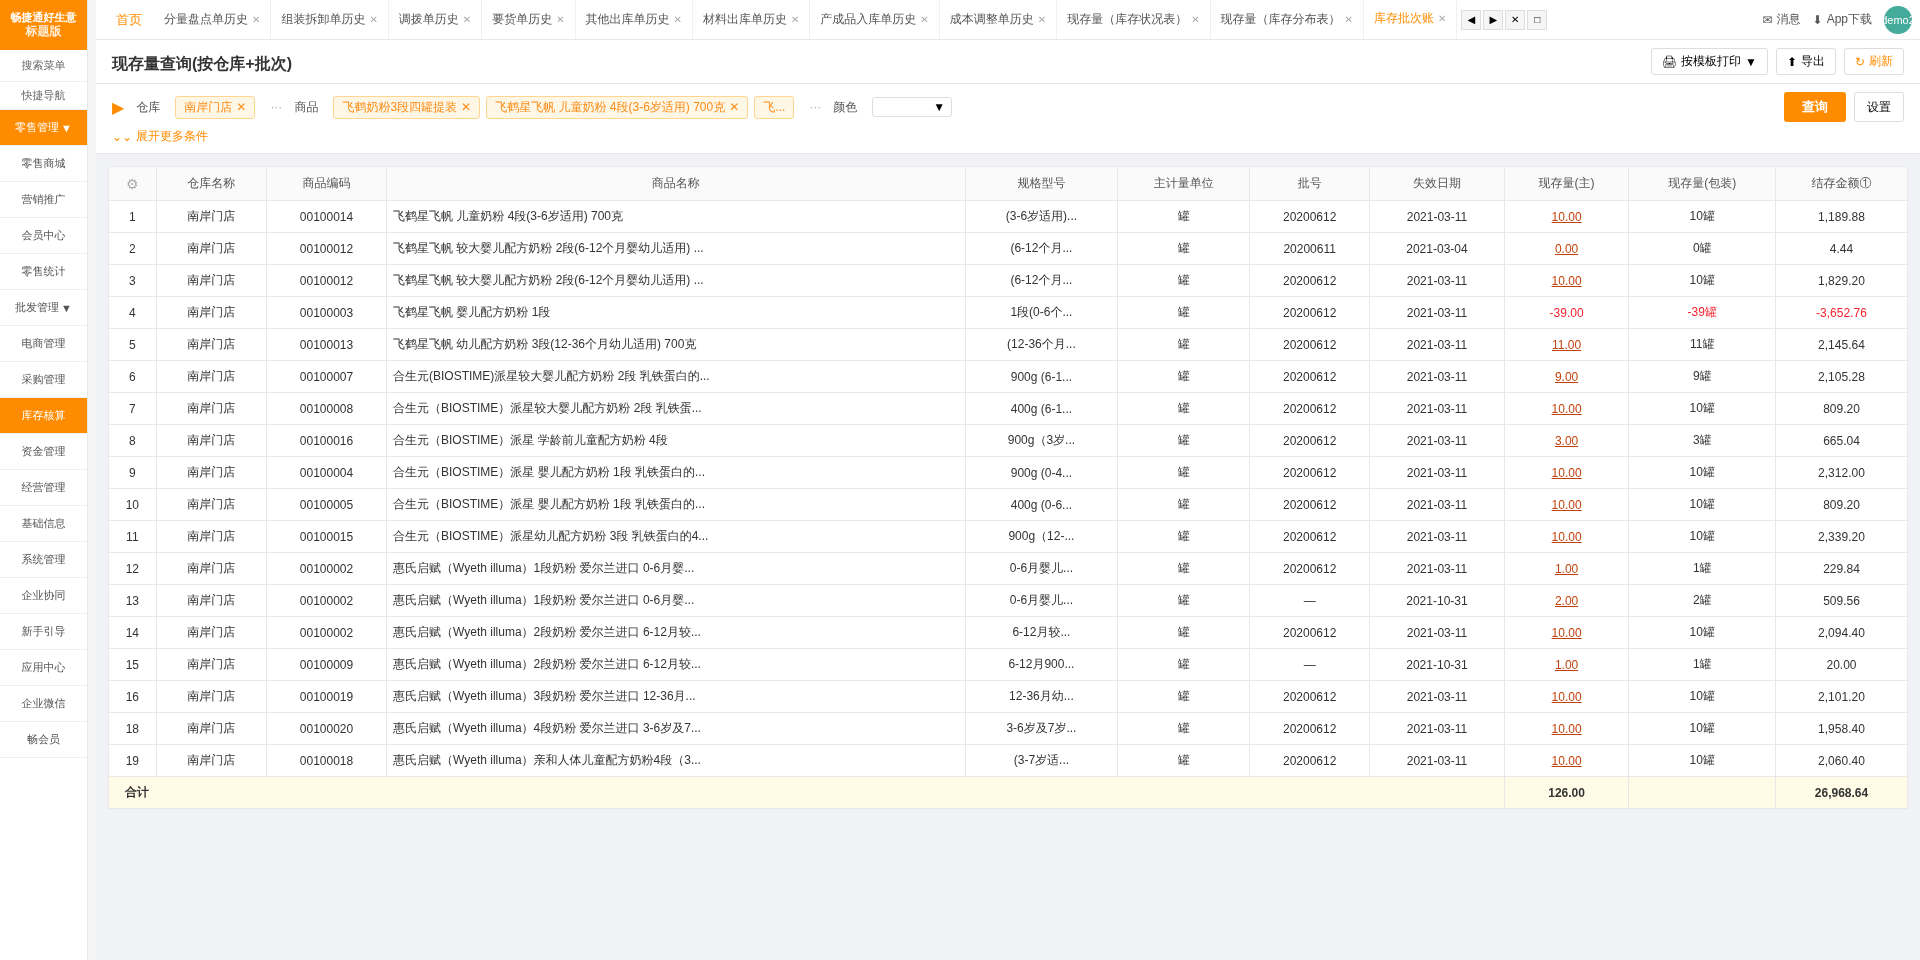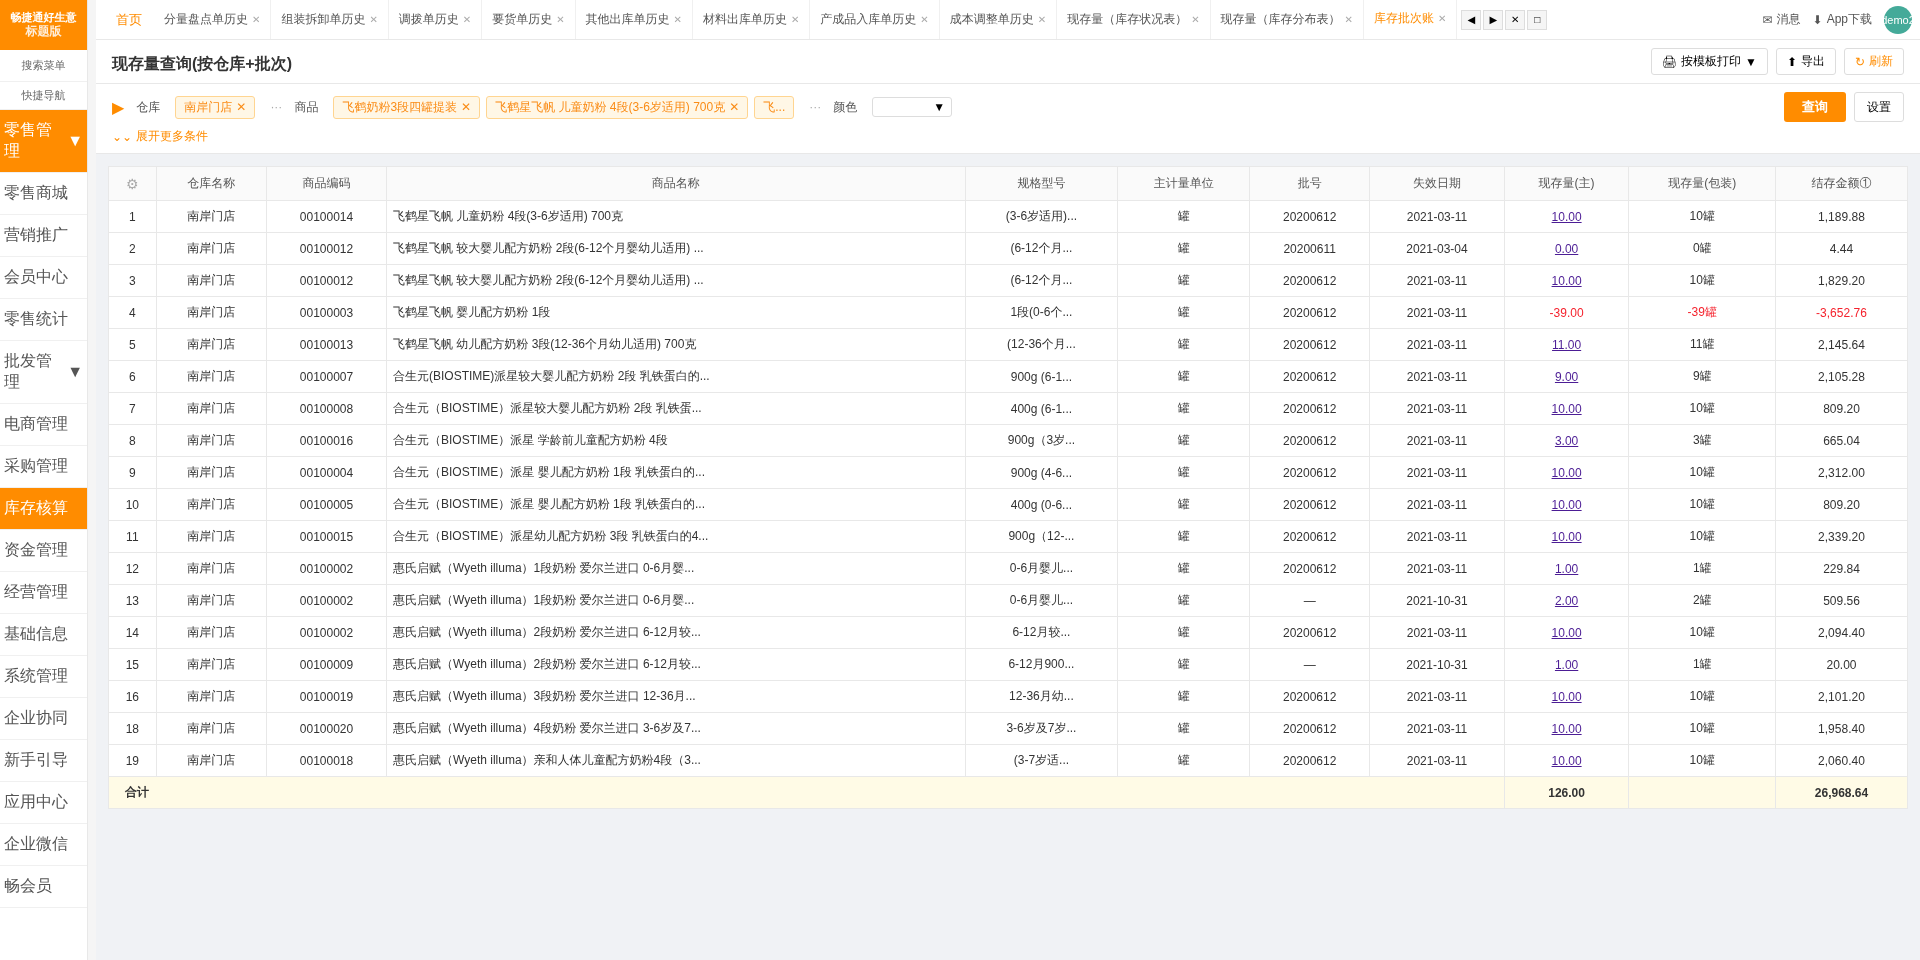--- a/index.html
+++ b/index.html
@@ -3,21 +3,21 @@
   <meta charset="utf-8">
   <style>
     * { box-sizing: border-box; margin: 0; padding: 0; }
     body { font-family: "Microsoft YaHei", "PingFang SC", sans-serif; font-size: 12px; background: #f5f5f5; display: flex; height: 960px; overflow: hidden; }
 
     
     .sidebar { width: 88px; background: #fff; display: flex; flex-direction: column; border-right: 1px solid #e8e8e8; flex-shrink: 0; }
     .sidebar-logo { background: #ff8c00; padding: 10px 8px; text-align: center; color: #fff; font-size: 11px; font-weight: bold; line-height: 1.3; min-height: 50px; display: flex; align-items: center; justify-content: center; }
     .sidebar-search { padding: 8px 6px; font-size: 11px; color: #666; text-align: center; border-bottom: 1px solid #f0f0f0; cursor: pointer; }
     .sidebar-nav { padding: 6px 6px; font-size: 11px; color: #666; text-align: center; border-bottom: 1px solid #f0f0f0; cursor: pointer; }
-    .sidebar-item { padding: 10px 4px; text-align: left; font-size: 16px; color: #555; cursor: pointer; border-bottom: 1px solid #f0f0f0; }
+    .sidebar-item { padding: 10px 4px; text-align: center; font-size: 11px; color: #555; cursor: pointer; border-bottom: 1px solid #f0f0f0; }
     .sidebar-item.active { background: #ff8c00; color: #fff; }
     .sidebar-item.has-arrow { display: flex; align-items: center; justify-content: center; gap: 2px; }
 
     
     .main { flex: 1; display: flex; flex-direction: column; overflow: hidden; margin-left: 8px; }
 
     
     .top-bar { background: #fff; border-bottom: 1px solid #e8e8e8; display: flex; align-items: center; height: 40px; padding: 0 8px; overflow: hidden; flex-shrink: 0; }
     .top-bar .tab-home { padding: 0 12px; color: #ff8c00; font-size: 13px; cursor: pointer; white-space: nowrap; }
     .tab-item { display: flex; align-items: center; padding: 0 10px; height: 52px; border-right: 1px solid #f0f0f0; font-size: 12px; color: #555; cursor: pointer; white-space: nowrap; gap: 4px; }
@@ -55,21 +55,21 @@
     .expand-btn { color: #ff8c00; font-size: 12px; cursor: pointer; display: flex; align-items: center; gap: 4px; margin-top: 6px; }
     .btn-query { background: #ff8c00; color: #fff; border: none; padding: 6px 18px; border-radius: 3px; cursor: pointer; font-size: 13px; font-weight: bold; }
     .btn-settings { background: #fff; border: 1px solid #ddd; padding: 5px 12px; border-radius: 3px; cursor: pointer; font-size: 12px; }
 
     
     .table-area { flex: 1; overflow: auto; padding: 12px; }
     .data-table { width: 100%; border-collapse: collapse; background: #fff; font-size: 12px; }
     .data-table th { background: #fafafa; border: 1px solid #e8e8e8; padding: 8px 6px; color: #555; font-weight: normal; text-align: center; white-space: nowrap; }
     .data-table td { border: 1px solid #e8e8e8; padding: 7px 6px; color: #333; text-align: center; white-space: nowrap; }
     .data-table .negative { color: #f5222d; }
-    .data-table .link { color: #4c1d95; text-decoration: underline; cursor: pointer; }
+    .data-table .link { color: #c2410c; text-decoration: underline; cursor: pointer; }
     .data-table .summary-row td { background: #fffbe6; font-weight: bold; }
     .row-num { color: #888; }
     .gear-icon { color: #aaa; font-size: 14px; }
 
     
     ::-webkit-scrollbar { width: 6px; height: 6px; }
     ::-webkit-scrollbar-track { background: #f1f1f1; }
     ::-webkit-scrollbar-thumb { background: #ccc; border-radius: 3px; }
   </style>
 </head>
@@ -375,21 +375,21 @@
       <td>2021-03-11</td>
       <td class="link">3.00</td>
       <td>3罐</td>
       <td>665.04</td>
     </tr>
             <tr>
       <td class="row-num">9</td>
       <td>南岸门店</td>
       <td>00100004</td>
       <td style="text-align:left;max-width:320px;overflow:hidden;text-overflow:ellipsis;">合生元（BIOSTIME）派星 婴儿配方奶粉 1段 乳铁蛋白的...</td>
-      <td>900g (4-6...</td>
+      <td>900g (0-4...</td>
       <td>罐</td>
       <td>20200612</td>
       <td>2021-03-11</td>
       <td class="link">10.00</td>
       <td>10罐</td>
       <td>2,312.00</td>
     </tr>
             <tr>
       <td class="row-num">10</td>
       <td>南岸门店</td>

